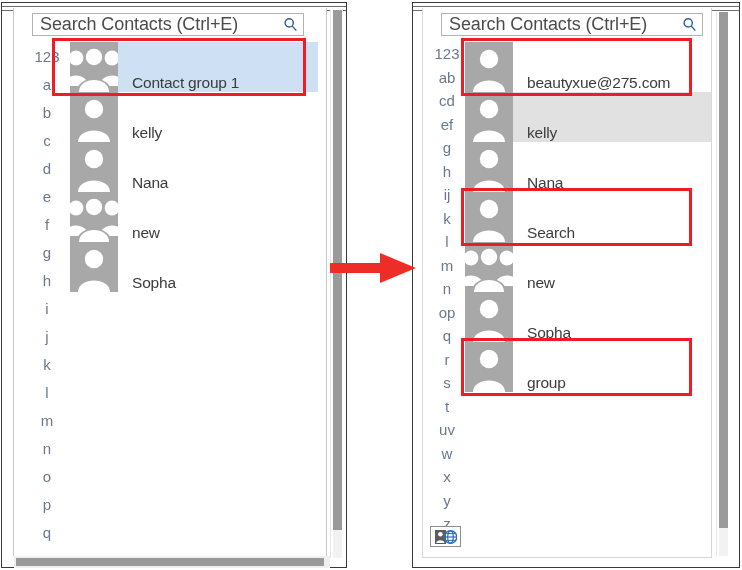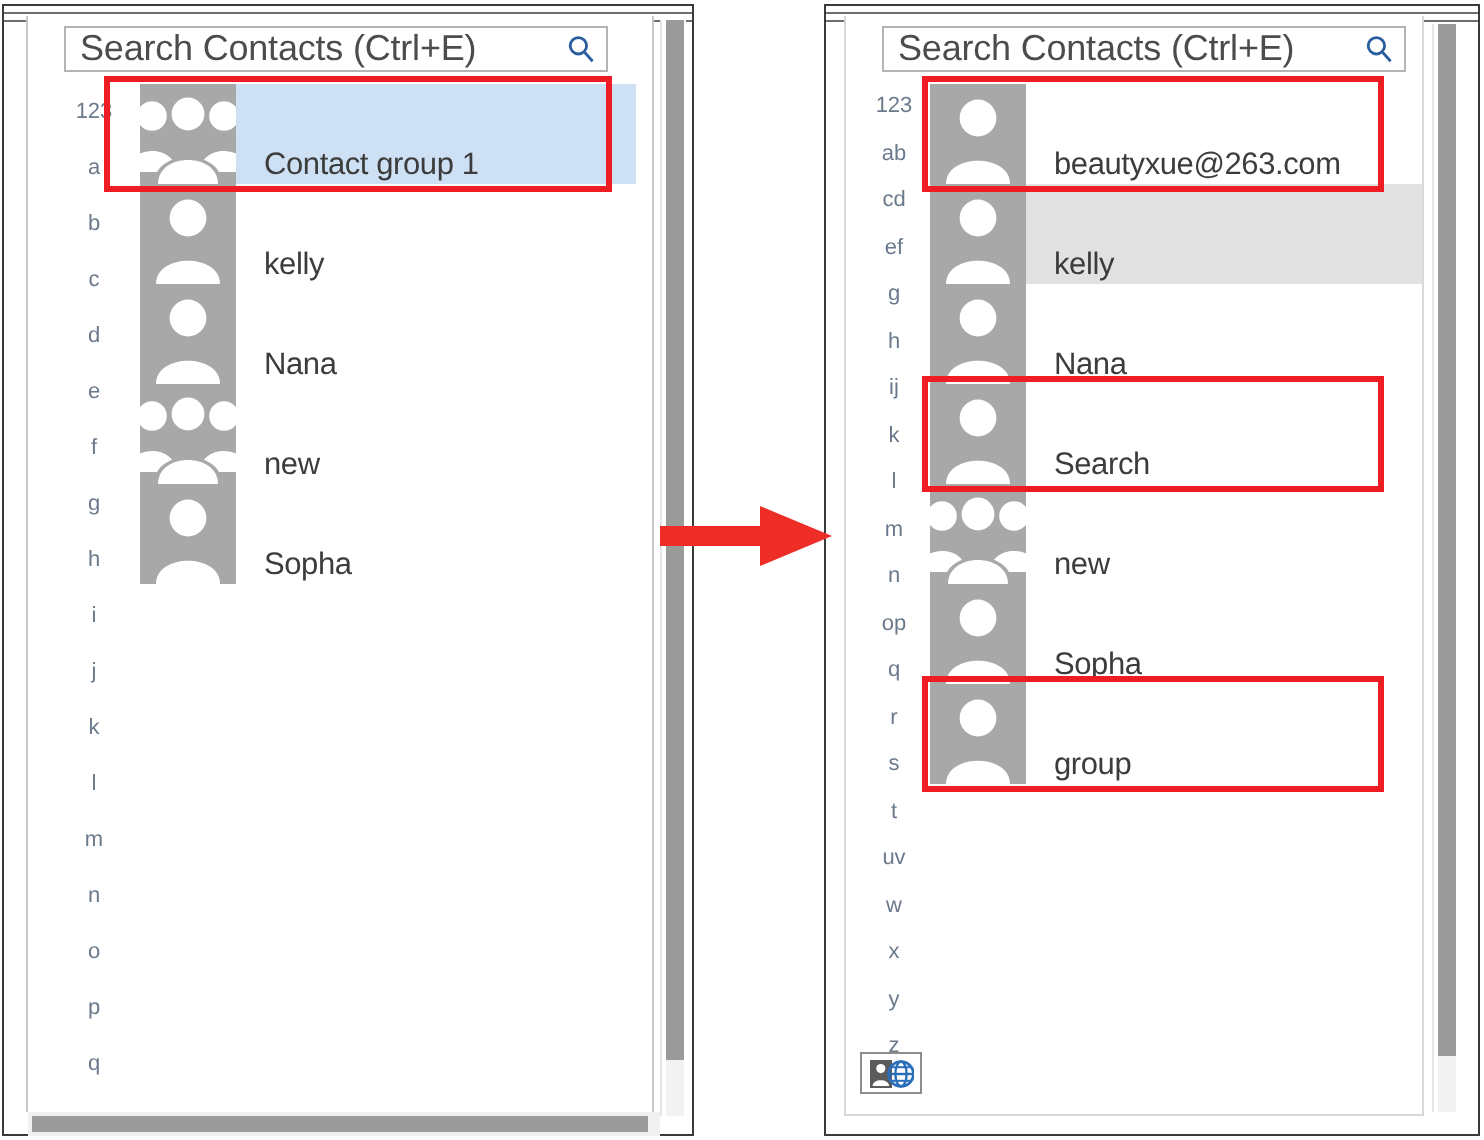--- a/index.html
+++ b/index.html
@@ -68,21 +68,21 @@
   
   .index-col{
     position:absolute;
     top:34px;
     width:34px;
     display:flex;flex-direction:column;align-items:center;
   }
   .panel-left .index-col{left:16px;}
   .panel-right .index-col{left:7px;}
   .index-col .idx{
-    font-size:11px;
+    font-size:15px;
     color:#6a7a8c;
     line-height:1;
     text-align:center;
     cursor:pointer;
     user-select:none;
   }
   .panel-left .index-col .idx{height:28px;display:flex;align-items:center;justify-content:center;}
   .panel-right .index-col .idx{height:23.5px;display:flex;align-items:center;justify-content:center;}
 
   
@@ -334,21 +334,21 @@
 
     <div class="contact-list" id="list-right">
         <div class="contact-row">
           <div class="avatar">
             <svg viewBox="0 0 48 50" preserveAspectRatio="none">
               <rect width="48" height="50" fill="#a8a8a8"></rect>
               <circle cx="24" cy="17" r="9.2" fill="#ffffff"></circle>
               <path d="M8 50 C8 34.5 40 34.5 40 50 Z" fill="#ffffff"></path>
             </svg>
           </div>
-          <span class="contact-name">beautyxue@263.com</span>
+          <span class="contact-name">beautyxue@275.com</span>
         </div>
         <div class="contact-row hover">
           <div class="avatar">
             <svg viewBox="0 0 48 50" preserveAspectRatio="none">
               <rect width="48" height="50" fill="#a8a8a8"></rect>
               <circle cx="24" cy="17" r="9.2" fill="#ffffff"></circle>
               <path d="M8 50 C8 34.5 40 34.5 40 50 Z" fill="#ffffff"></path>
             </svg>
           </div>
           <span class="contact-name">kelly</span>

